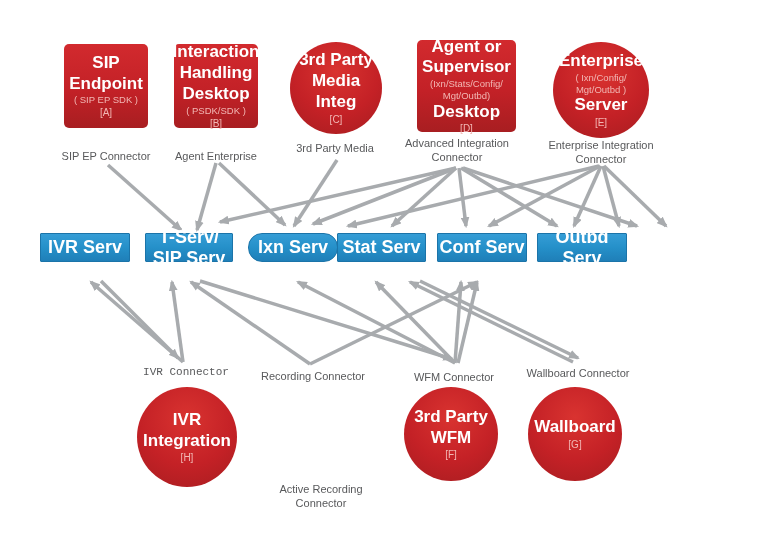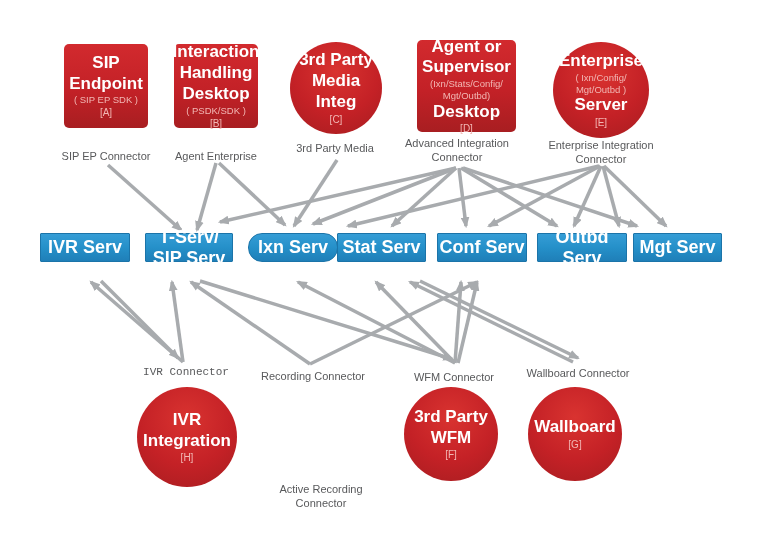--- a/index.html
+++ b/index.html
@@ -117,21 +117,20 @@
   <div class="lbl" style="left:601px;top:139px;">Enterprise Integration
 Connector</div>
 
   <div class="blue-box" style="left:40px;width:90px;">IVR Serv</div>
   <div class="blue-box" style="left:145px;width:88px;">T-Serv/
 SIP Serv</div>
   <div class="blue-box" style="left:248px;width:90px;border-radius:14px;">Ixn Serv</div>
   <div class="blue-box" style="left:337px;width:89px;">Stat Serv</div>
   <div class="blue-box" style="left:437px;width:90px;">Conf Serv</div>
   <div class="blue-box" style="left:537px;width:90px;">Outbd Serv</div>
-  <div class="blue-box" style="left:633px;width:89px;">Mgt Serv</div>
 
   <div class="lbl" style="left:186px;top:366px;font-family:Liberation Mono, monospace;">IVR Connector</div>
   <div class="node red-circle" style="left:137px;top:387px;width:100px;height:100px;">
     <span class="title">IVR Integration</span>
     <span class="code">[H]</span>
   </div>
 
   <div class="lbl" style="left:313px;top:370px;">Recording Connector</div>
   <div class="lbl" style="left:321px;top:483px;">Active Recording
 Connector</div>

